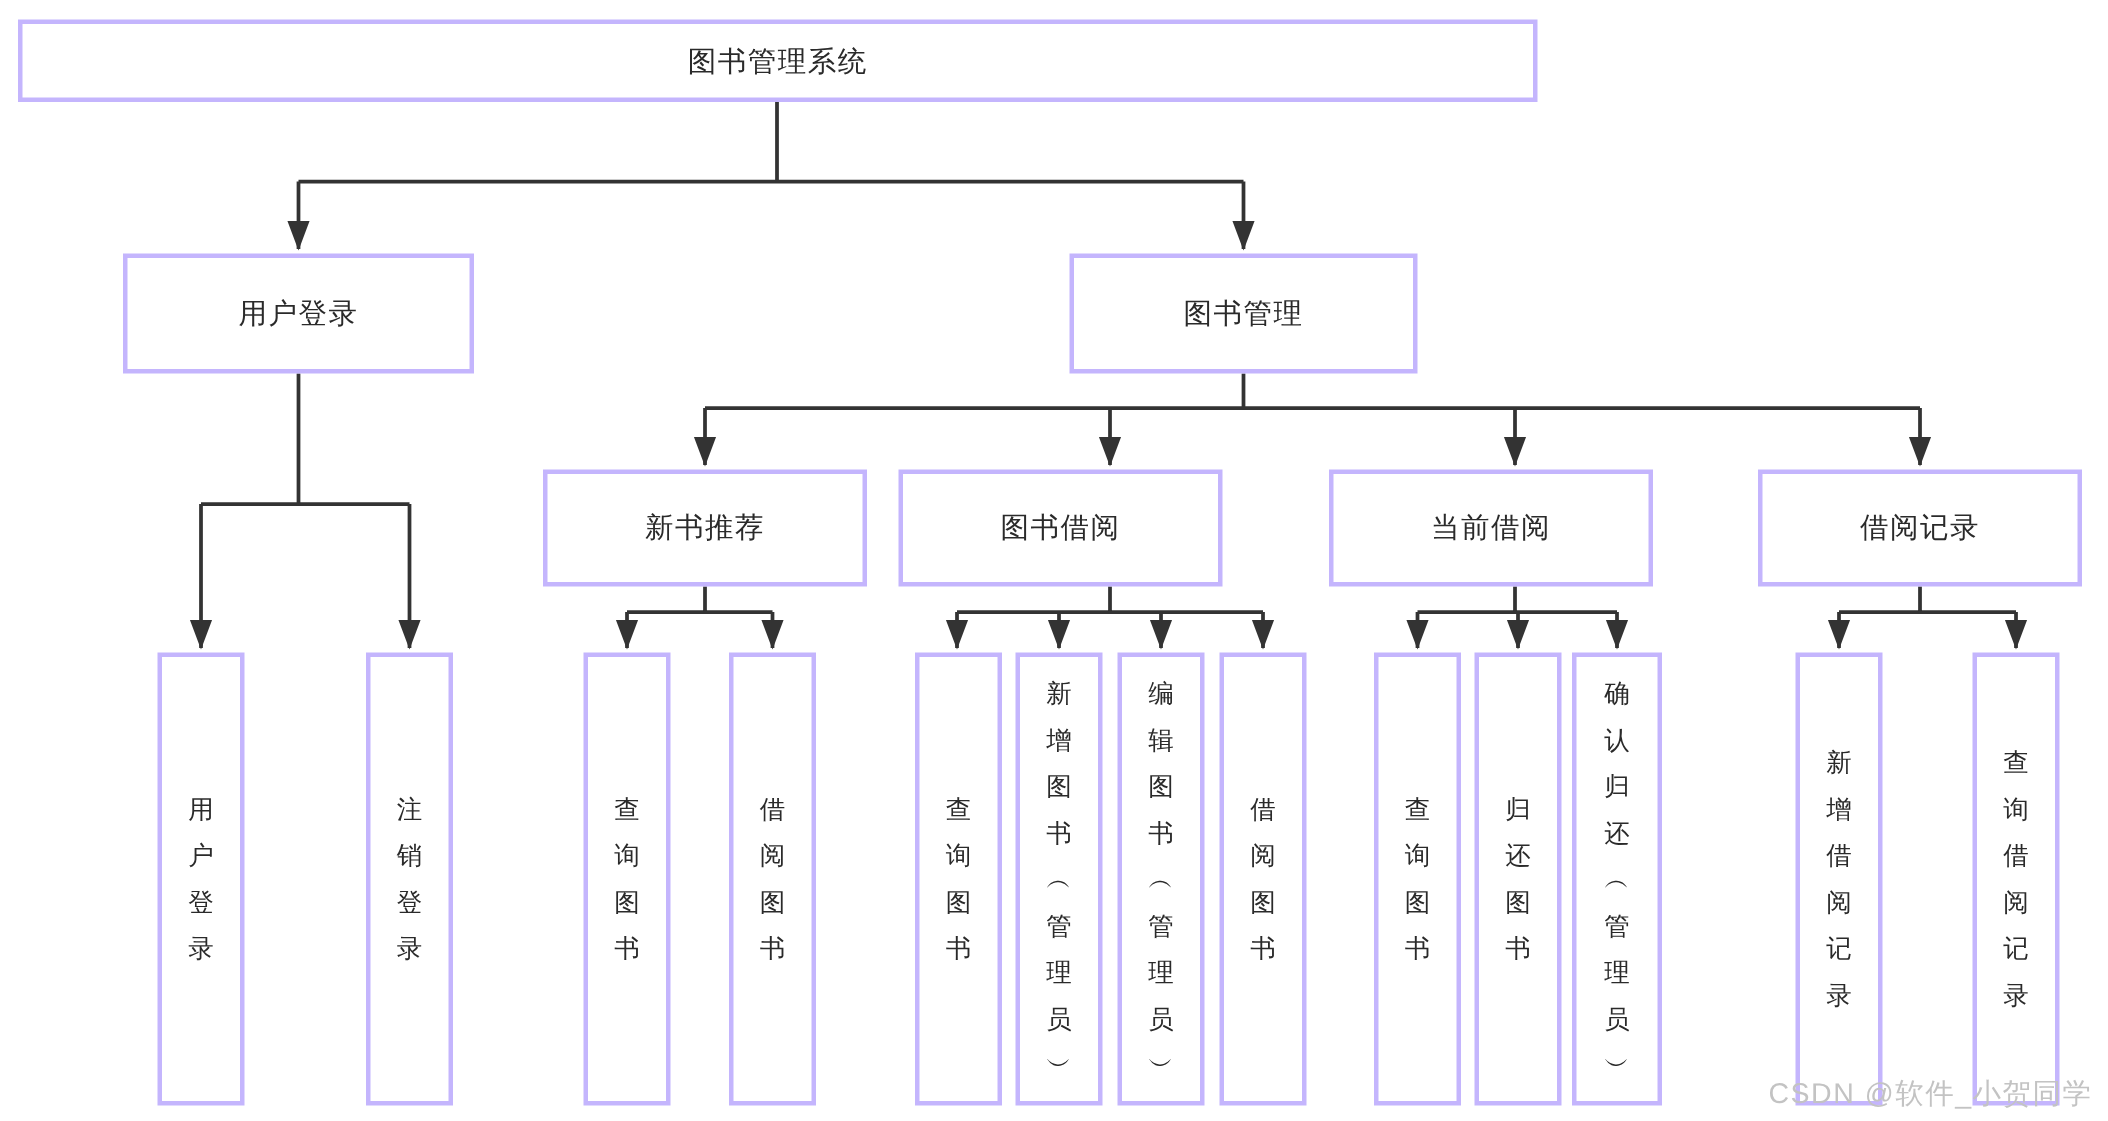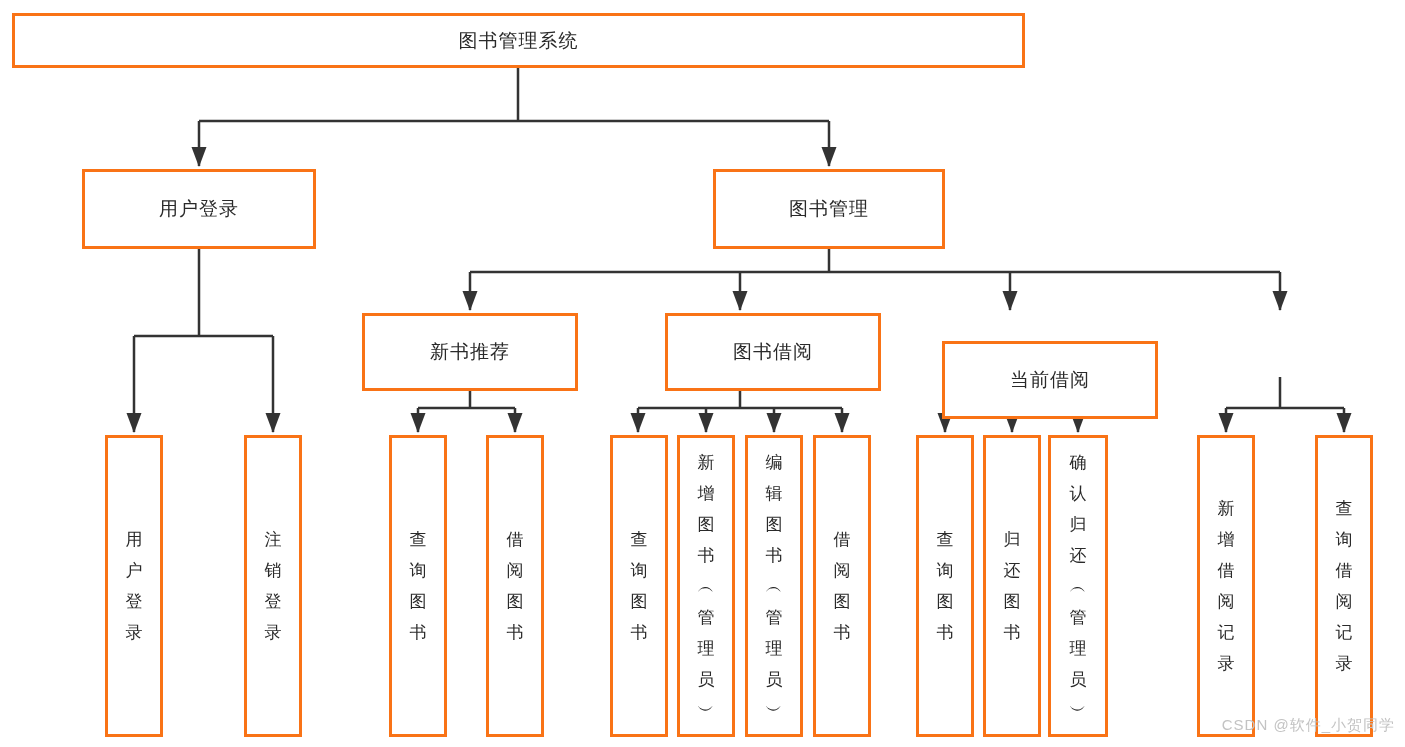--- a/index.html
+++ b/index.html
@@ -18,21 +18,21 @@
   .wires {
     position: absolute;
     left: 0; top: 0;
     width: 1405px;
     height: 747px;
   }
   .box {
     position: absolute;
     box-sizing: border-box;
     background: #ffffff;
-    border: 3px solid #f97316;
+    border: 3px solid #c4b5fd;
     display: flex;
     align-items: center;
     justify-content: center;
     color: #2a2a2a;
   }
   .hbox { font-size: 19px; letter-spacing: 1px; }
   .root  { left: 12px;  top: 13px;  width: 1013px; height: 55px; }
   .lvl2  { top: 169px; height: 80px; }
   .lvl3  { top: 313px; height: 78px; width: 216px; }
   .leaf  { top: 435px; height: 302px; width: 58px; }
@@ -41,21 +41,21 @@
     text-align: center;
     font-size: 17px;
     line-height: 31px;
     color: #2a2a2a;
     display: block;
   }
   .watermark {
     position: absolute;
     top: 716px;
     right: 10px;
-    font-size: 15px;
+    font-size: 19px;
     color: #c3c3c3;
     letter-spacing: 1px;
     z-index: 5;
   }
 </style>
 </head>
 <body>
 
 <div class="canvas">
 
@@ -109,25 +109,28 @@
   <div class="box lvl2 hbox" style="left:82px;width:234px;">
     <span>用户登录</span>
   </div>
   <div class="box lvl2 hbox" style="left:713px;width:232px;">
     <span>图书管理</span>
   </div>
 
   <div class="box lvl3 hbox" style="left:362px;">
     <span>新书推荐</span>
   </div>
-  <div class="box lvl3 hbox" style="left:665px;">
+  <div class="box lvl3 hbox" style="left:599px;">
     <span>图书借阅</span>
   </div>
-  <div class="box lvl3 hbox" style="left:942px;margin-top:28px;">
+  <div class="box lvl3 hbox" style="left:886px;">
     <span>当前借阅</span>
+  </div>
+  <div class="box lvl3 hbox" style="left:1172px;">
+    <span>借阅记录</span>
   </div>
 
   <div class="box leaf" style="left:105px;">
     <span class="vtext">用
 户
 登
 录</span>
   </div>
   <div class="box leaf" style="left:244px;">
     <span class="vtext">注

